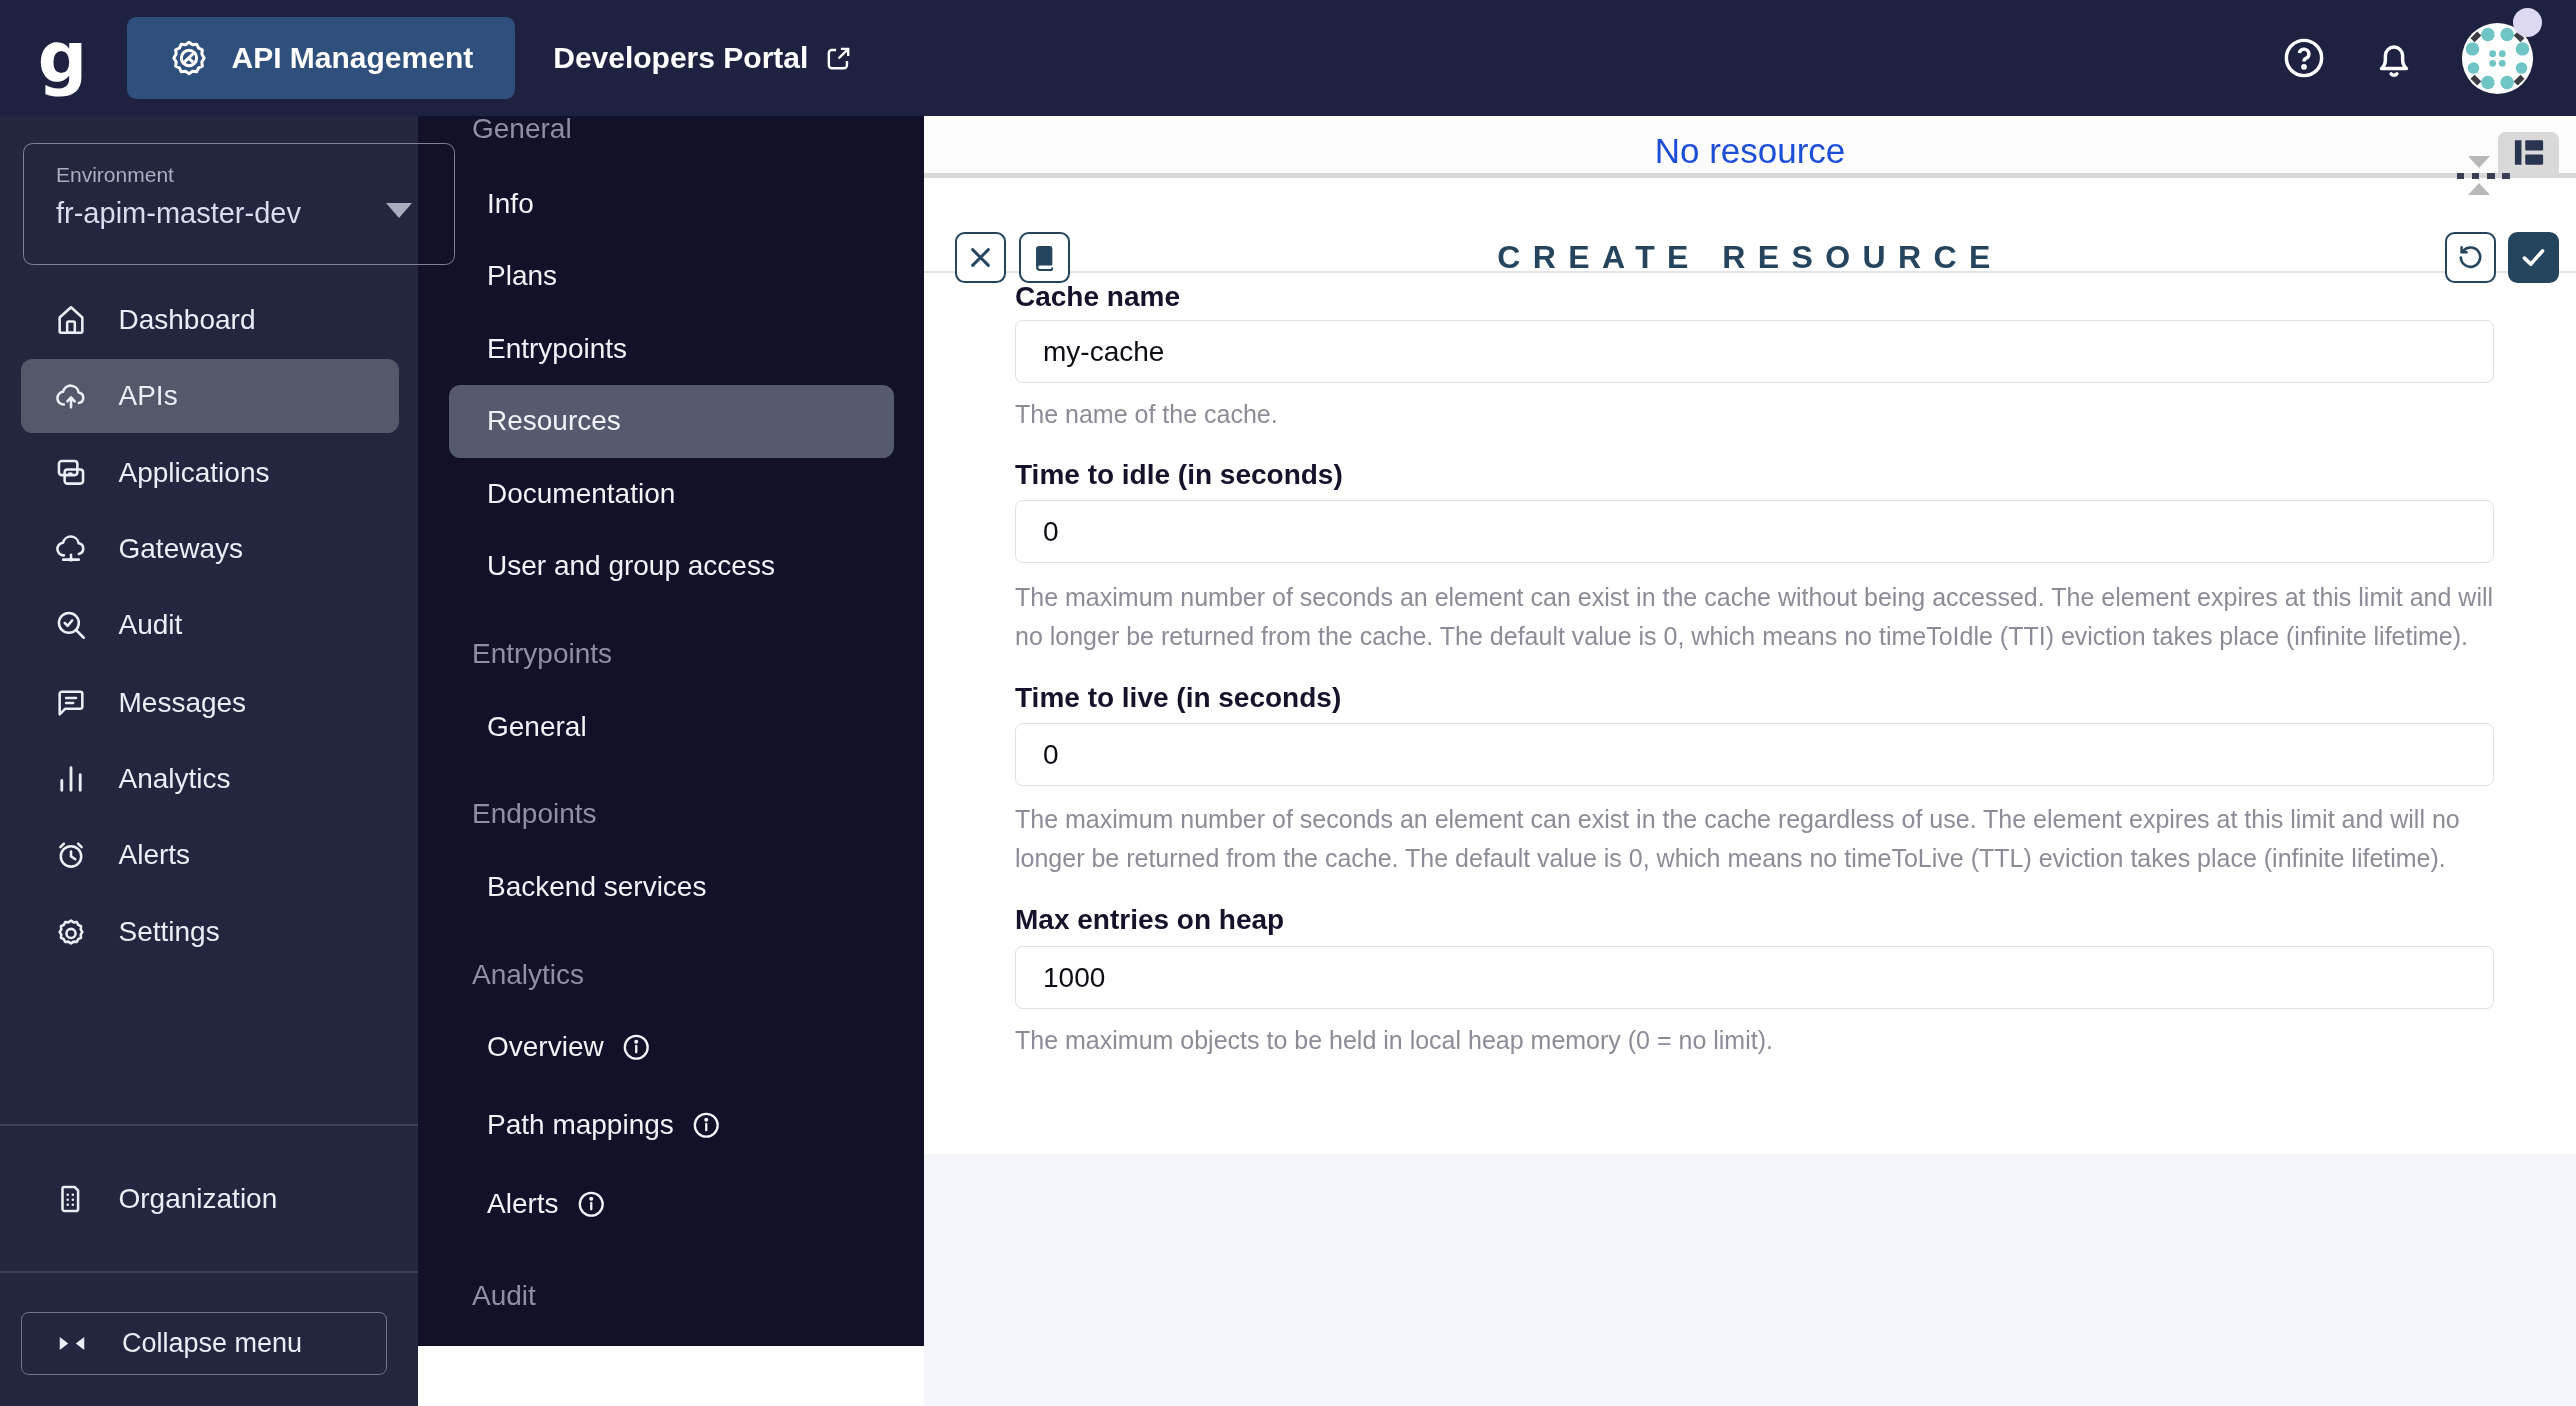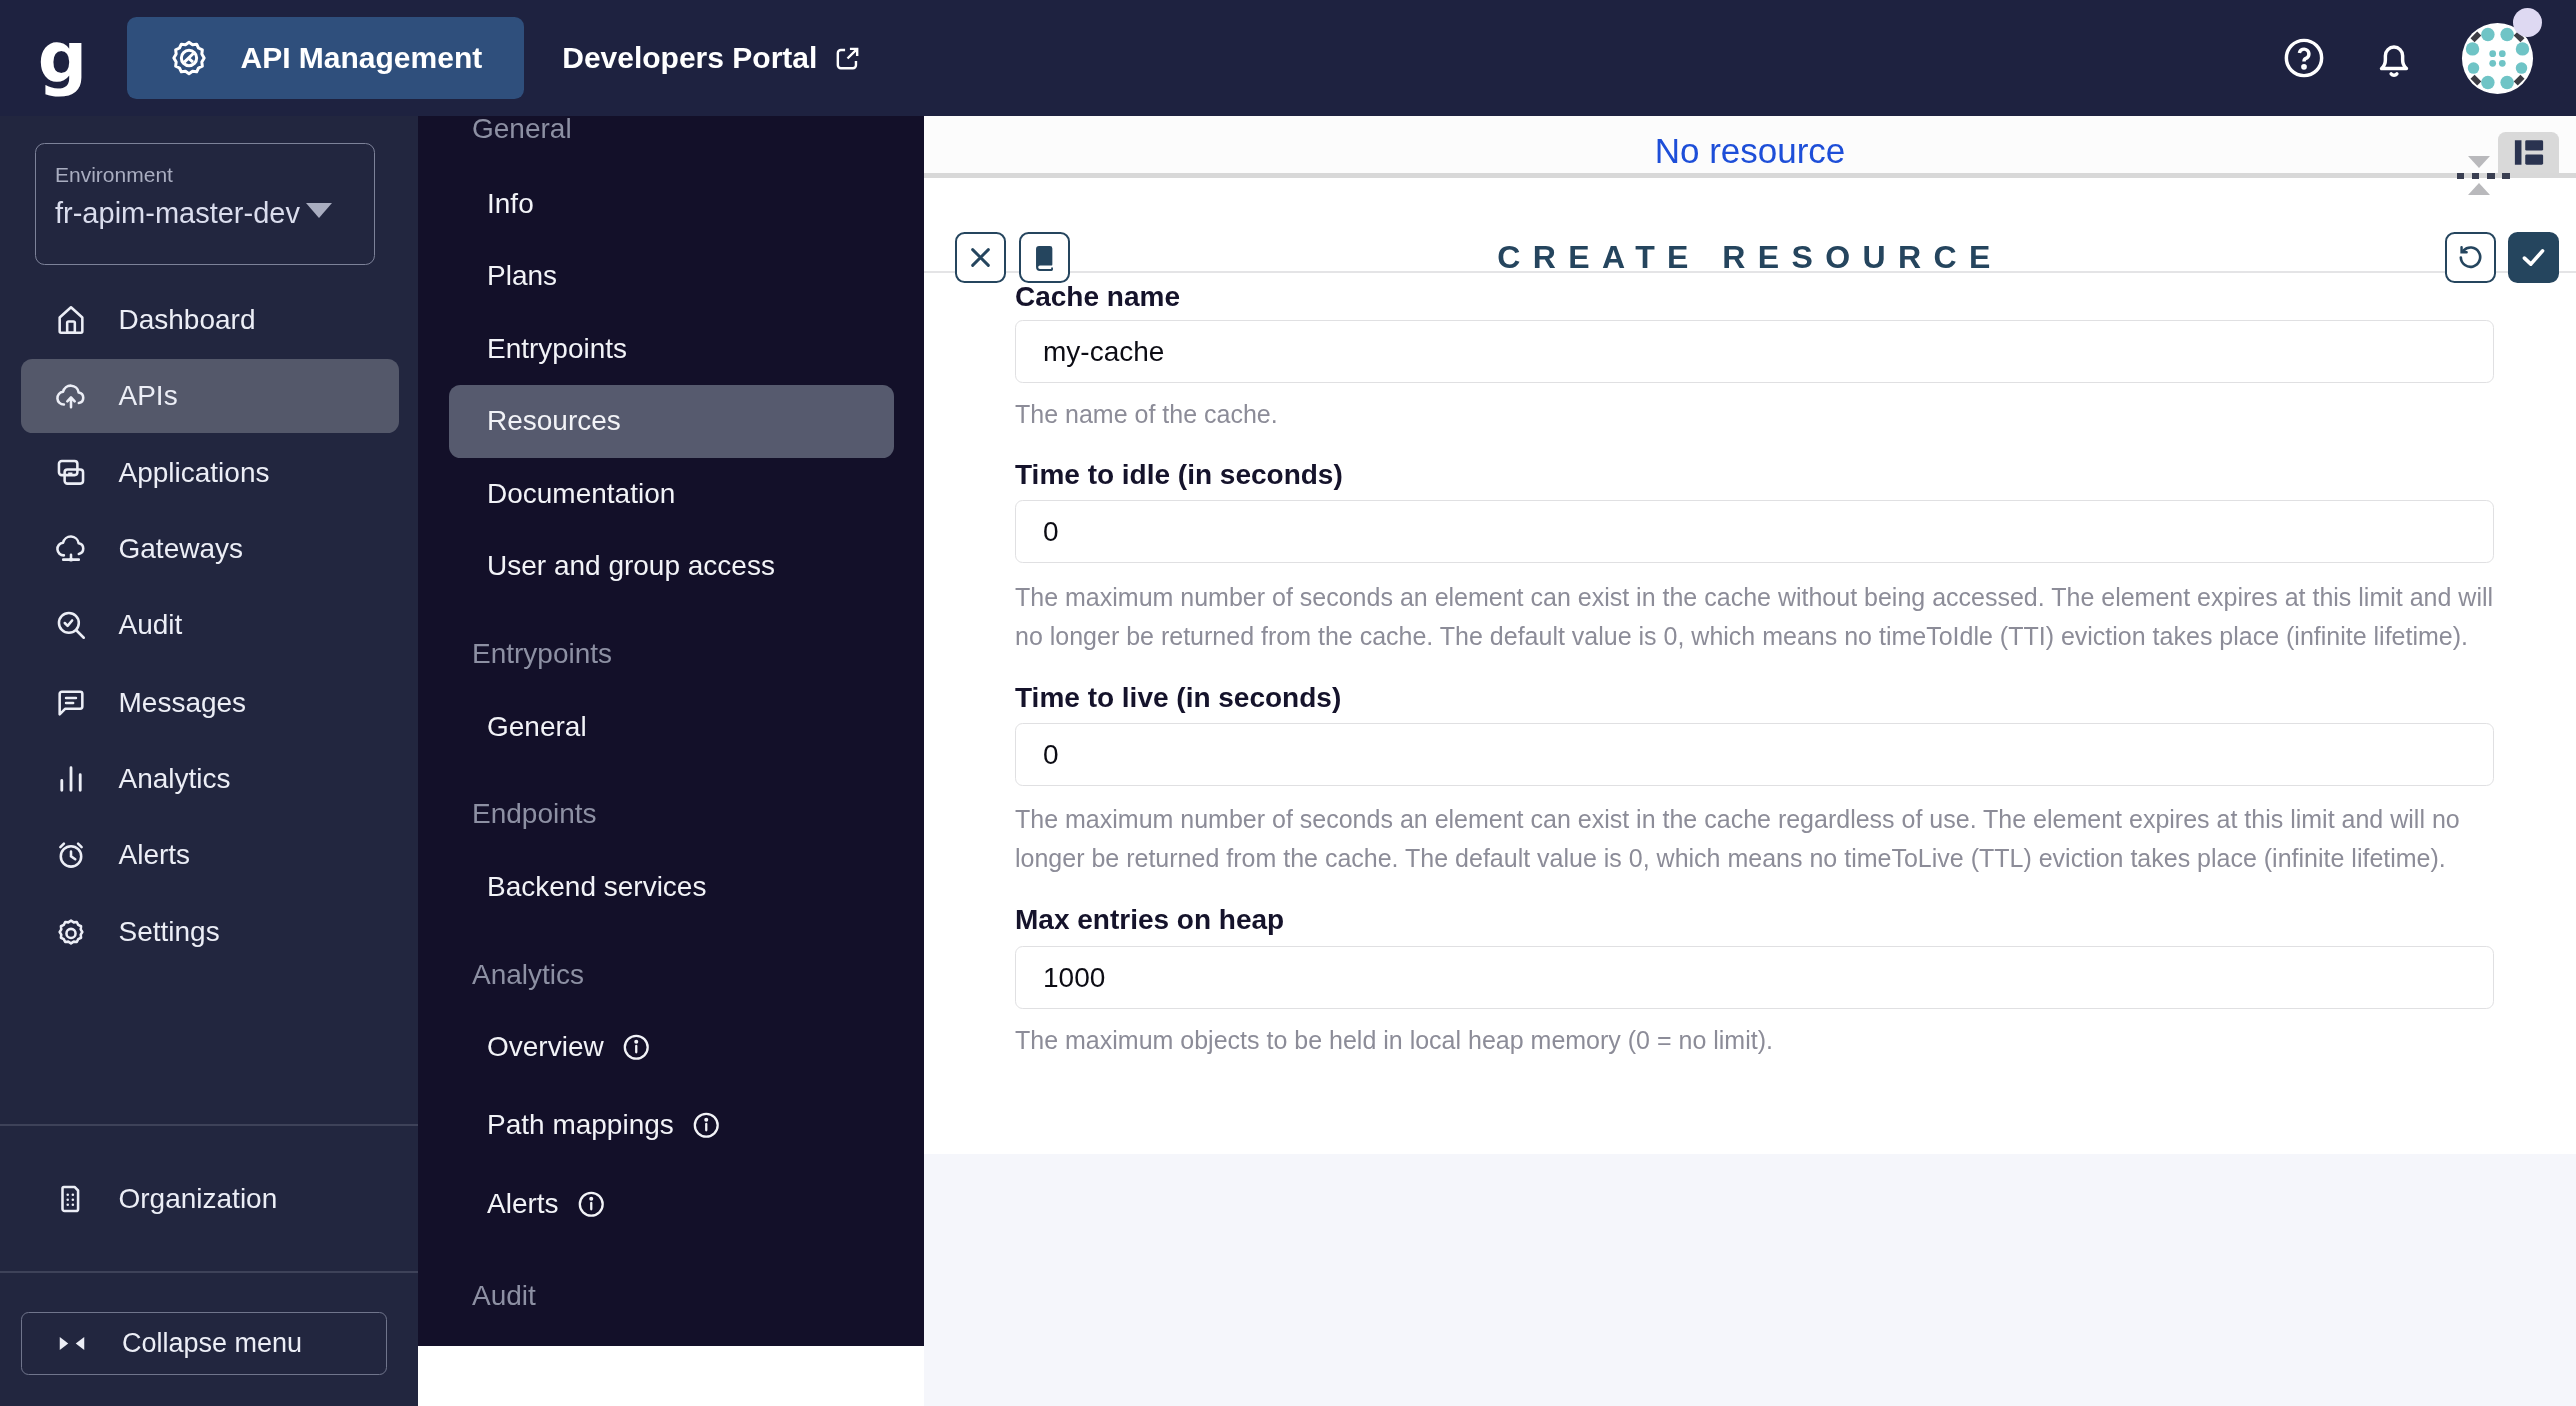--- a/index.html
+++ b/index.html
@@ -6,35 +6,35 @@
   html,body { background:#e9e9ee; }
   .app { position:relative; width:2576px; height:1406px; overflow:hidden;
          font-family:"Liberation Sans", sans-serif; background:#fff; }
 
   
   .topbar { position:absolute; left:0; top:0; width:2576px; height:116px;
             background:#1e2240; display:flex; align-items:center; z-index:50; }
   .logo { width:67px; margin-left:29px; color:#fff; font-family:"DejaVu Sans", sans-serif;
           font-weight:bold; font-size:69px; line-height:57px; text-align:center; }
   .apim-btn { margin-left:30.5px; height:82px; padding:0 42px; background:#2f4f7c;
-              border:none; border-radius:9.5px; display:flex; align-items:center; gap:32px;
+              border:none; border-radius:9.5px; display:flex; align-items:center; gap:23px;
               color:#fff; font-size:30px; font-weight:bold; cursor:pointer; }
   .portal { margin-left:38px; display:flex; align-items:center; gap:15.3px;
             color:#fff; font-size:30px; font-weight:bold; cursor:pointer; }
   .tb-right { margin-left:auto; display:flex; align-items:center; gap:44px; padding-right:42px; }
   .tb-icon { width:46px; height:46px; color:#fff; cursor:pointer; }
   .avatar-wrap { position:relative; width:73px; height:73px; cursor:pointer; }
   .badge { position:absolute; right:-7.6px; top:-13.4px; width:29px; height:29px;
            border-radius:50%; background:#ded9f2; }
 
   
   .sb1 { position:absolute; left:0; top:116px; width:418px; height:1290px;
          background:#22263f; z-index:40; }
-  .envbox { position:absolute; left:35px; top:27px; width:340px; height:122px;
-            border:1.9px solid #7d8299; border-radius:9.5px; padding:19px 0 0 19px; cursor:pointer; }
+  .envbox { position:absolute; left:23px; top:27px; width:432px; height:122px;
+            border:1.9px solid #7d8299; border-radius:9.5px; padding:19px 0 0 32px; cursor:pointer; }
   .env-label { font-size:21px; color:#a9adc0; }
   .env-value { margin-top:9.5px; font-size:29px; color:#dadded; }
   .env-caret { position:absolute; right:42px; top:59px; width:0; height:0;
                border-left:13.4px solid transparent; border-right:13.4px solid transparent;
                border-top:15.3px solid #a9adc0; }
   .sb1row { position:absolute; left:21px; width:378px; height:74px; border-radius:11.4px;
             display:flex; align-items:center; padding-left:33px; gap:30.5px;
             color:#eceef6; font-size:28px; cursor:pointer; }
   .sb1row.sel { background:#54586a; }
   .sb1row svg { width:34px; height:34px; flex:none; }

